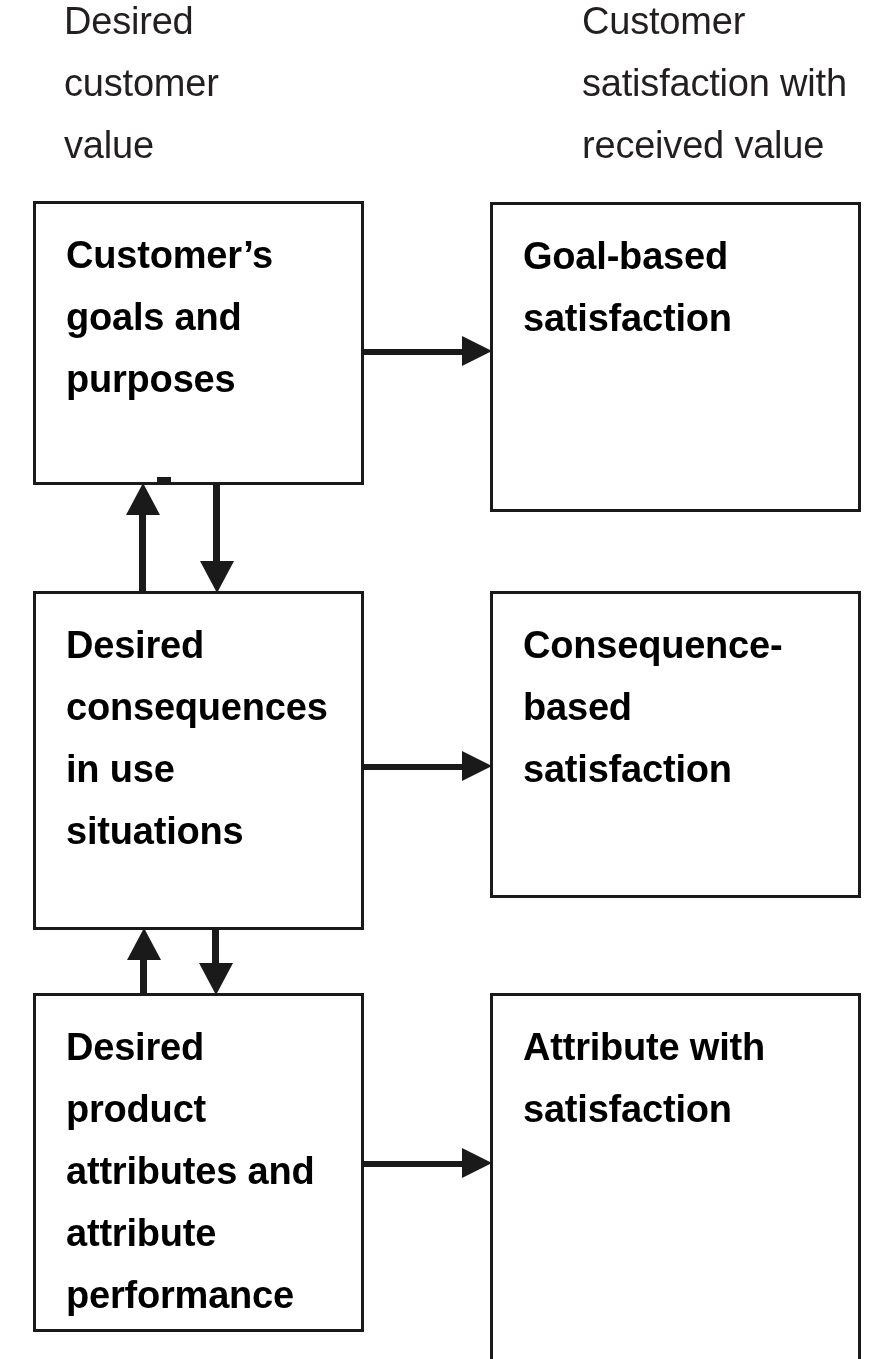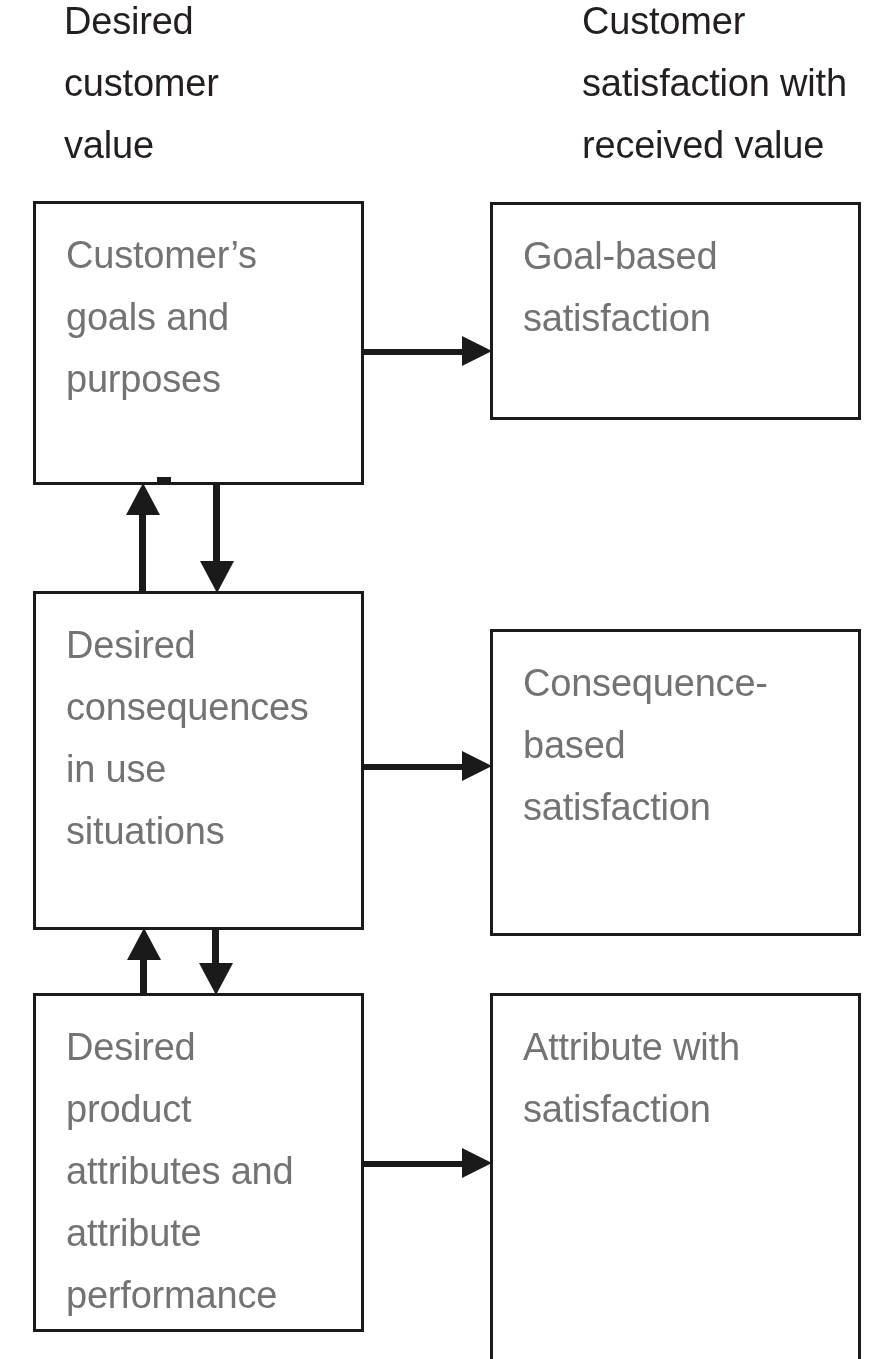--- a/index.html
+++ b/index.html
@@ -37,33 +37,34 @@
     background: #ffffff;
     border: 3px solid #1a1a1a;
   }
   .node-label {
     position: absolute;
     left: 30px;
     top: 20px;
     right: 10px;
     font-size: 38px;
     line-height: 62px;
-    color: #737373;
+    color: #000000;
     white-space: pre-line;
     letter-spacing: -0.2px;
+    font-weight: bold;
   }
 
   
   #box-goals        { left: 33px; top: 201px;  width: 331px; height: 284px; }
   #box-consequences { left: 33px; top: 591px;  width: 331px; height: 339px; }
   #box-attributes   { left: 33px; top: 993px;  width: 331px; height: 339px; }
 
   
-  #box-goal-sat        { left: 490px; top: 202px; width: 371px; height: 218px; }
-  #box-consequence-sat { left: 490px; top: 591px; width: 371px; height: 307px; margin-top: 38px; }
+  #box-goal-sat        { left: 490px; top: 202px; width: 371px; height: 310px; }
+  #box-consequence-sat { left: 490px; top: 591px; width: 371px; height: 307px; }
   #box-attribute-sat   { left: 490px; top: 993px; width: 371px; height: 400px; }
 
   
   .h-arrow {
     position: absolute;
     height: 30px;
     width: 130px;
     left: 362px;
   }
   .h-arrow .shaft {

